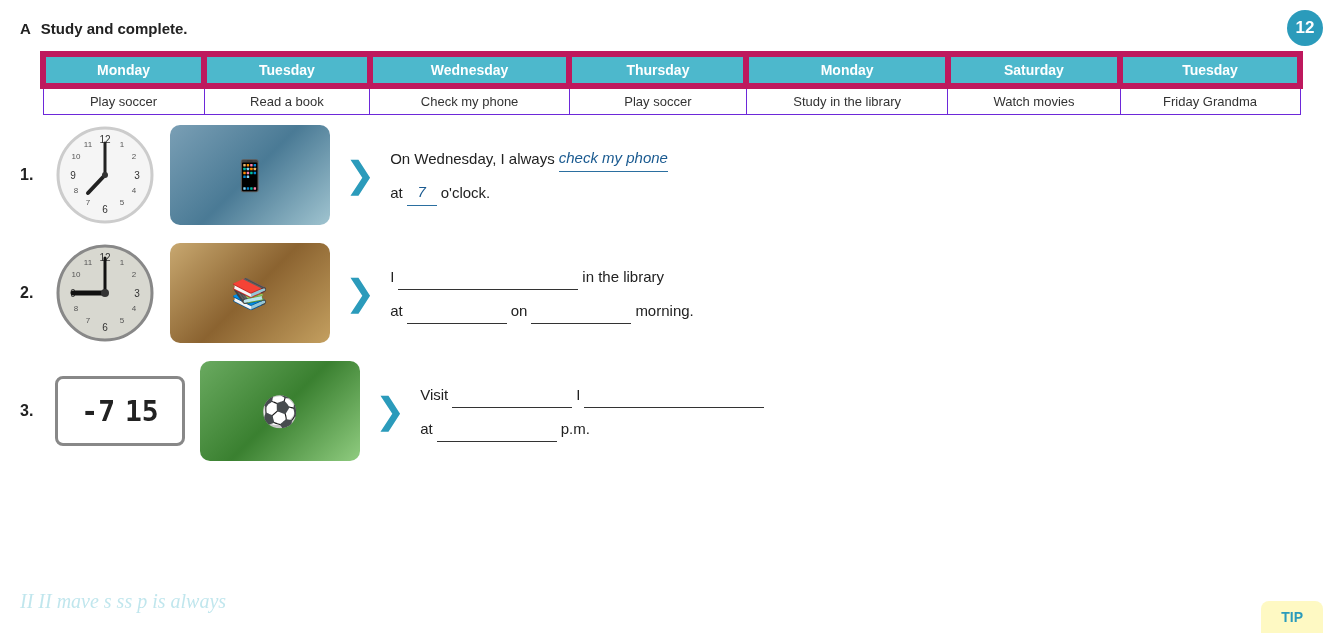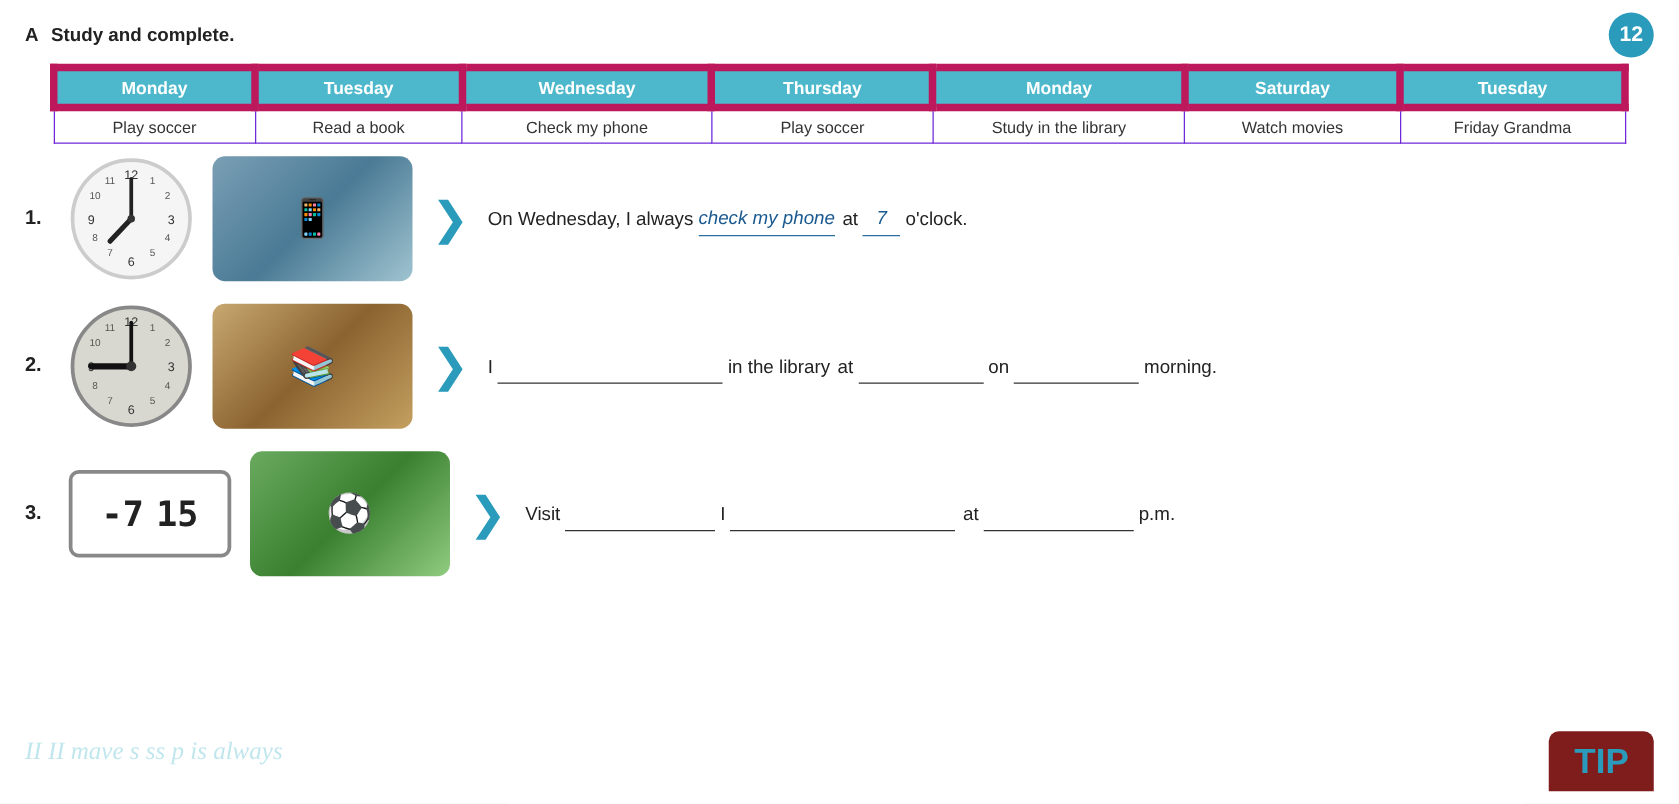--- a/index.html
+++ b/index.html
@@ -141,21 +141,21 @@
     .arrow-icon {
       color: #2b9bbb;
       font-size: 36px;
       flex-shrink: 0;
     }
 
     
     .sentence-box {
       flex: 1;
       display: flex;
-      flex-direction: row;
+      flex-direction: column;
       gap: 6px;
       font-size: 15px;
       color: #222;
     }
 
     .sentence-line {
       display: flex;
       align-items: center;
       flex-wrap: wrap;
       gap: 4px;
@@ -204,23 +204,23 @@
       width: 100px;
       height: 100px;
       flex-shrink: 0;
     }
 
     
     .tip-badge {
       position: absolute;
       bottom: 10px;
       right: 20px;
-      background: #7f1d1d;
+      background: #fef9c3;
       color: #2b9bbb;
-      font-size: 28px;
+      font-size: 14px;
       font-weight: bold;
       padding: 8px 20px;
       border-radius: 8px 8px 0 0;
     }
 
     
     .bottom-text {
       position: absolute;
       bottom: 30px;
       left: 20px;

